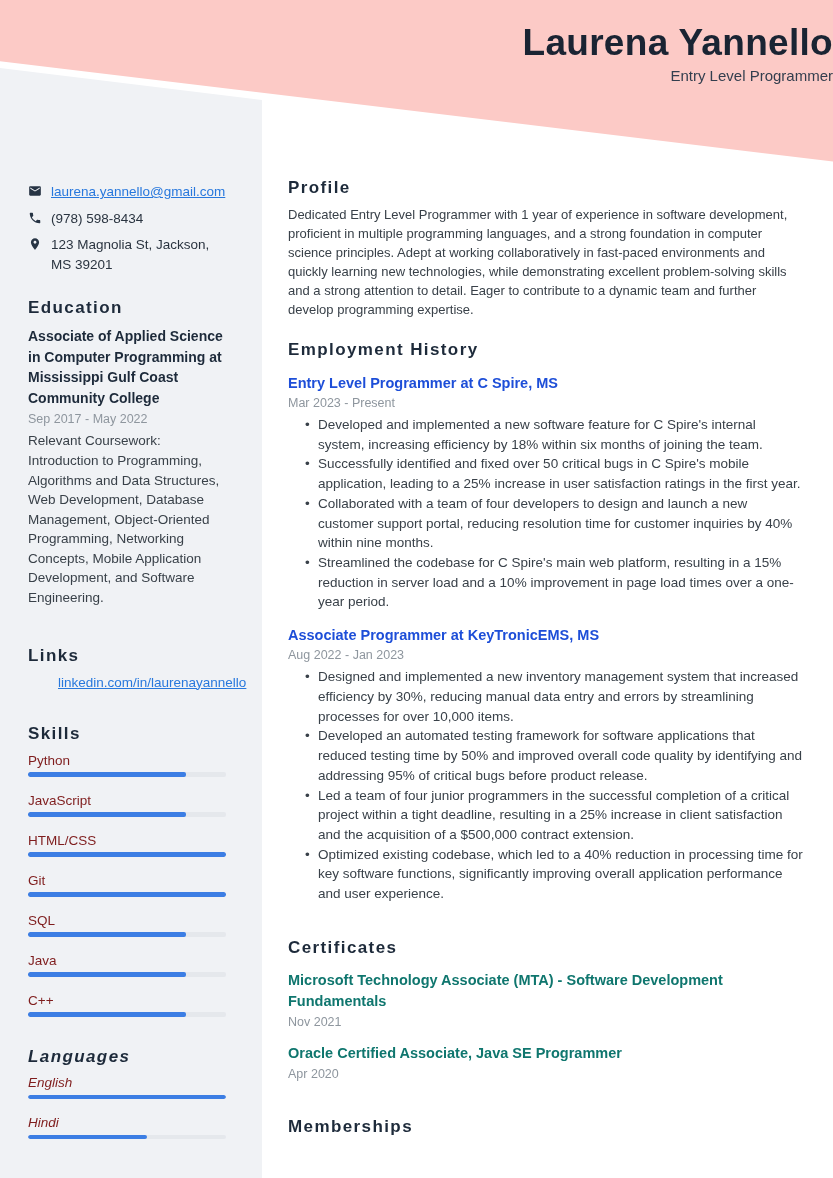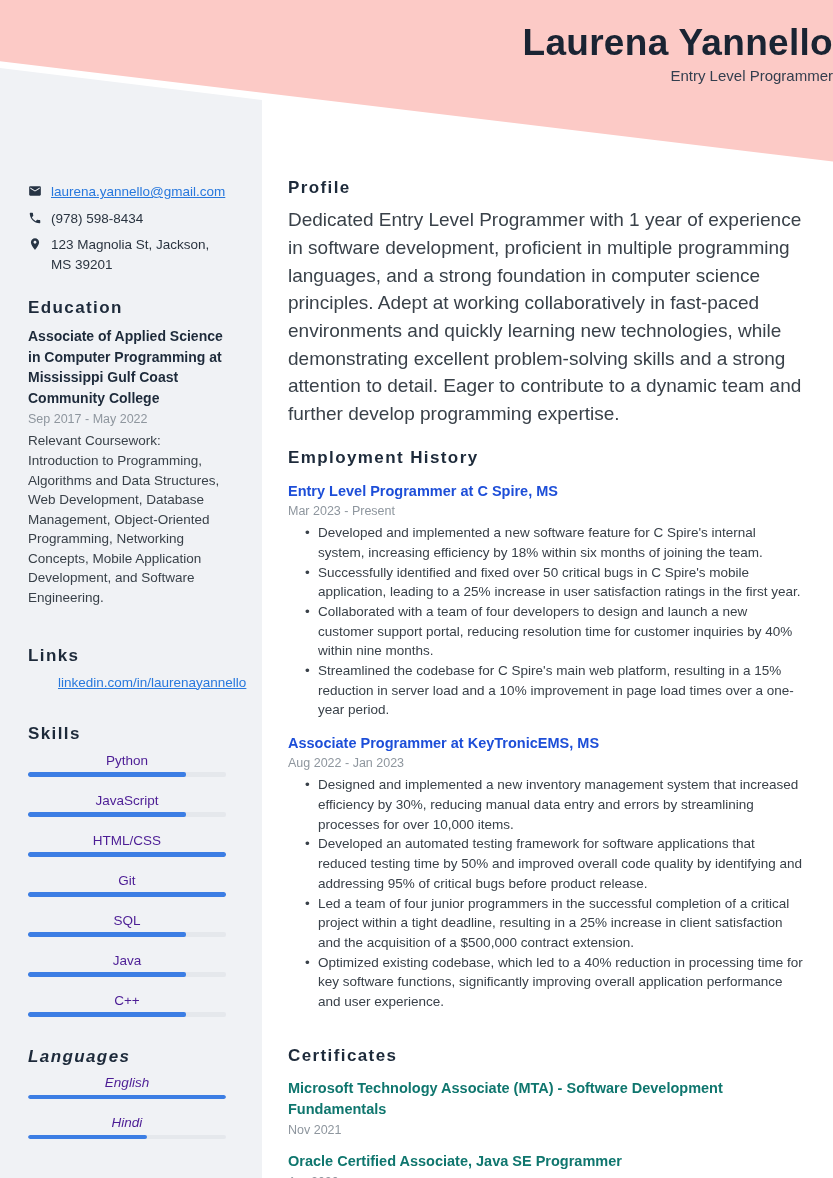--- a/index.html
+++ b/index.html
@@ -33,27 +33,27 @@
   .side-section-education{margin-top:24px;}
   .degree{font-weight:bold;font-size:14px;color:#1d2a3a;line-height:1.47;margin-top:8px;}
   .dates{font-size:12.5px;color:#8e969e;margin-top:2px;line-height:1.35;}
   .side-desc{font-size:13.5px;color:#394149;line-height:1.45;margin-top:4px;}
   .side-section-links{margin-top:38px;}
   .link-item{display:inline-block;margin-top:8px;font-size:13.5px;line-height:1.4;padding-left:30px;}
   .side-section-skills{margin-top:32px;}
   .side-section-languages{margin-top:30px;font-style:italic;}
   .bars-list{margin-top:6px;}
   .skill-item{margin-bottom:14px;}
-  .skill-label{font-size:13.5px;color:#4c1d95;line-height:1.45;margin-bottom:2px;text-align:center;}
+  .skill-label{font-size:13.5px;color:#7f1d1d;line-height:1.45;margin-bottom:2px;}
   .bar-track{height:4.5px;background:#e5e8ec;border-radius:2px;overflow:hidden;}
   .bar-fill{height:100%;background:var(--bar_blue,#3c7ee4);border-radius:2px;}
 
   
   main{position:absolute;left:288px;top:0;width:517px;padding-top:178px;z-index:0;}
-  .profile-text{margin:8px 0 0;font-size:19px;line-height:1.46;color:#394149;}
+  .profile-text{margin:8px 0 0;font-size:13px;line-height:1.46;color:#394149;}
   .main-section-employment{margin-top:20px;}
   .job{margin-top:13px;}
   .job-title{margin:0;font-size:14.5px;font-weight:bold;color:#1d4ed8;line-height:1.4;}
   .bullets{margin:3px 0 0;padding-left:30px;}
   .bullets li{font-size:13.5px;line-height:1.46;color:#394149;list-style:none;position:relative;}
   .bullets li::before{content:"\2022";position:absolute;left:-13px;}
   .main-section-certificates{margin-top:34px;}
   .cert{margin-top:12px;}
   .cert-title{margin:0;font-size:14.5px;font-weight:bold;color:#0f766e;line-height:1.45;}
   .main-section-memberships{margin-top:34px;}

